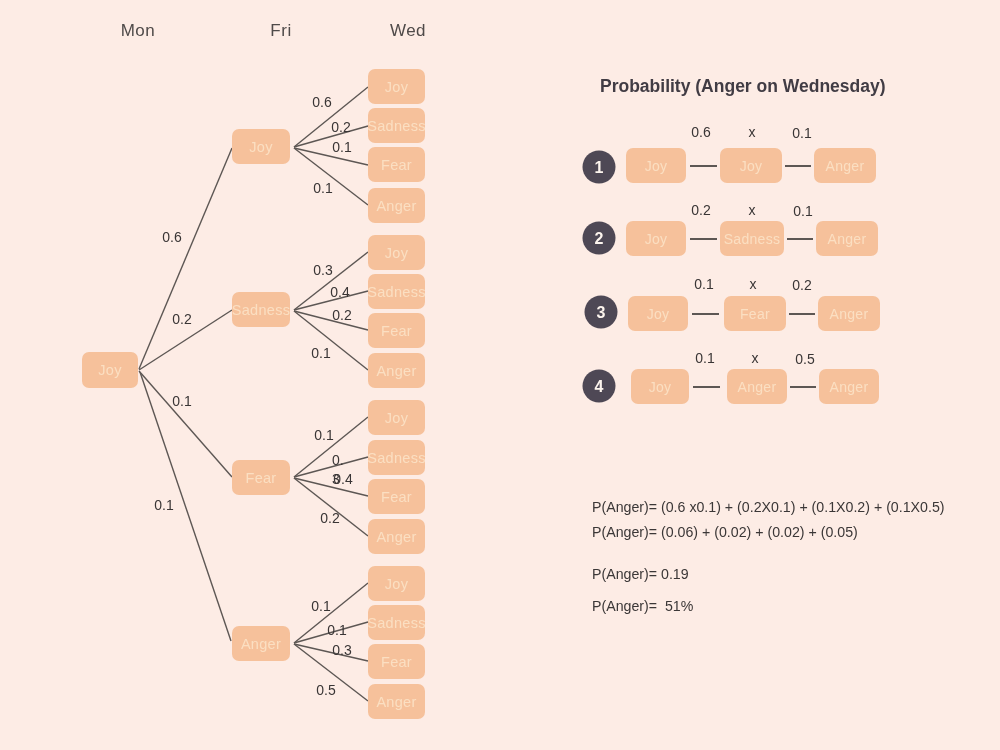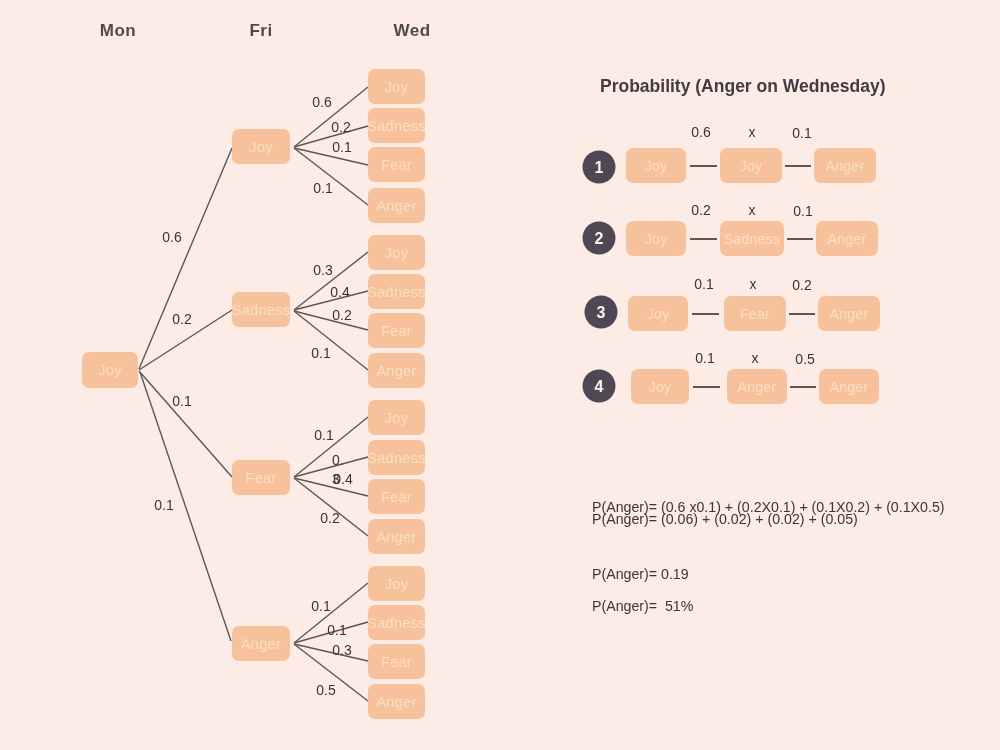--- a/index.html
+++ b/index.html
@@ -4,21 +4,21 @@
 <style>
   html,body{margin:0;padding:0;}
   body{
     width:1000px;height:750px;position:relative;overflow:hidden;
     background:#fdece5;
     font-family:"Liberation Sans", sans-serif;
     color:#3b3737;
   }
   .col-header{
     position:absolute;transform:translateX(-50%);
-    font-size:17px;font-weight:bold;color:#4f4a49;letter-spacing:.5px;
+    font-size:17px;font-weight:normal;color:#4f4a49;letter-spacing:.5px;margin-left:20px;
   }
   svg.lines{position:absolute;left:0;top:0;z-index:0;}
   .node{
     position:absolute;z-index:2;
     background:#f6c19b;border-radius:7px;
     color:#fbdfc2;font-size:14.5px;letter-spacing:.3px;
     display:flex;align-items:center;justify-content:center;
     white-space:nowrap;
   }
   .blabel{
@@ -54,21 +54,21 @@
   }
   .equation{
     position:absolute;font-size:14.2px;color:#3b3737;white-space:pre;margin-top:40px;
   }
 </style>
 </head>
 <body>
 
 <div class="col-header" style="left:118px;top:21px">Mon</div>
 <div class="col-header" style="left:261px;top:21px">Fri</div>
-<div class="col-header" style="left:412px;top:21px">Wed</div>
+<div class="col-header" style="left:388px;top:21px">Wed</div>
 
 <svg class="lines" width="1000" height="750">
   <g stroke="#5d5754" stroke-width="1.4" fill="none">
     <line x1="139" y1="369" x2="232" y2="148"></line>
     <line x1="139" y1="370" x2="232" y2="310"></line>
     <line x1="139" y1="371" x2="232" y2="477"></line>
     <line x1="140" y1="372" x2="231" y2="641"></line>
 
     <line x1="294" y1="147" x2="368" y2="87"></line>
     <line x1="294" y1="147" x2="368" y2="126"></line>
@@ -180,15 +180,15 @@
 <div class="plabel" style="left:705px;top:358px">0.1</div>
 <div class="plabel" style="left:755px;top:358px">x</div>
 <div class="plabel" style="left:805px;top:359px">0.5</div>
 <div class="chain-node" style="left:631px;top:369px;width:58px">Joy</div>
 <div class="dash" style="left:693px;top:386px;width:27px"></div>
 <div class="chain-node" style="left:727px;top:369px;width:60px">Anger</div>
 <div class="dash" style="left:790px;top:386px;width:26px"></div>
 <div class="chain-node" style="left:819px;top:369px;width:60px">Anger</div>
 
 <div class="equation" style="left:592px;top:459px">P(Anger)= (0.6 x0.1) + (0.2X0.1) + (0.1X0.2) + (0.1X0.5)</div>
-<div class="equation" style="left:592px;top:471px">P(Anger)= (0.06) + (0.02) + (0.02) + (0.05)</div>
+<div class="equation" style="left:592px;top:484px">P(Anger)= (0.06) + (0.02) + (0.02) + (0.05)</div>
 <div class="equation" style="left:592px;top:526px">P(Anger)= 0.19</div>
 <div class="equation" style="left:592px;top:558px">P(Anger)=  51%</div>
 
 </body></html>

